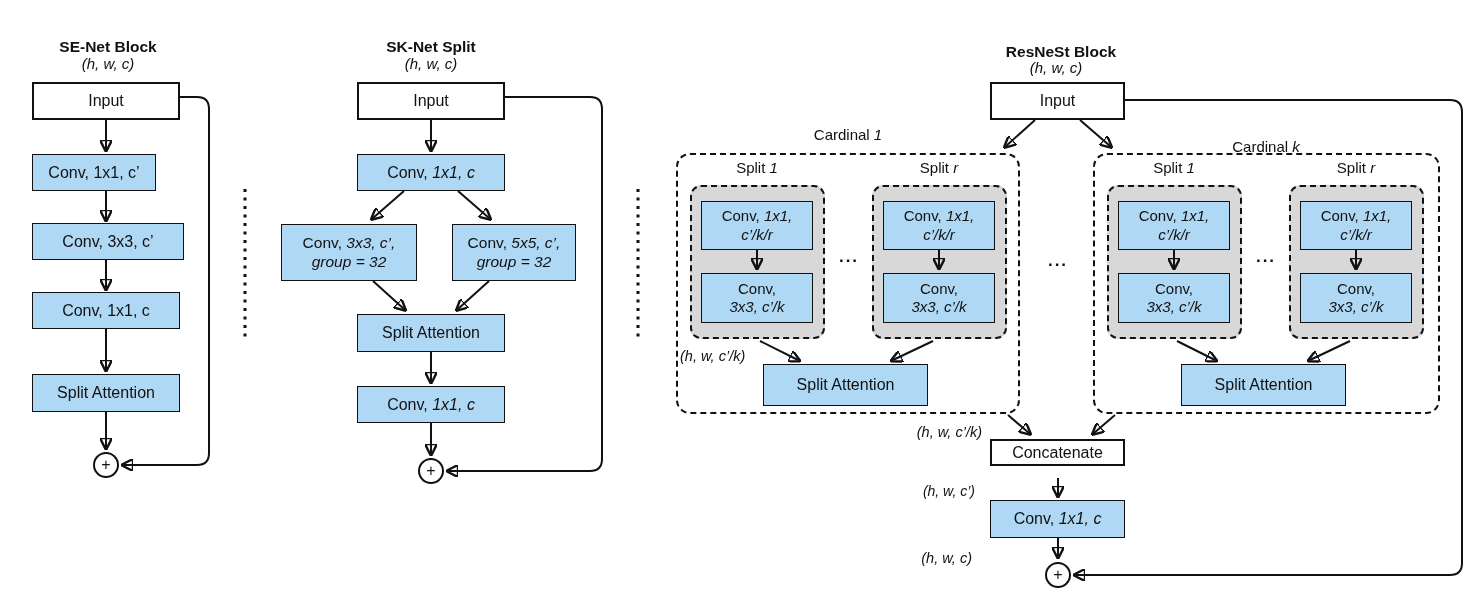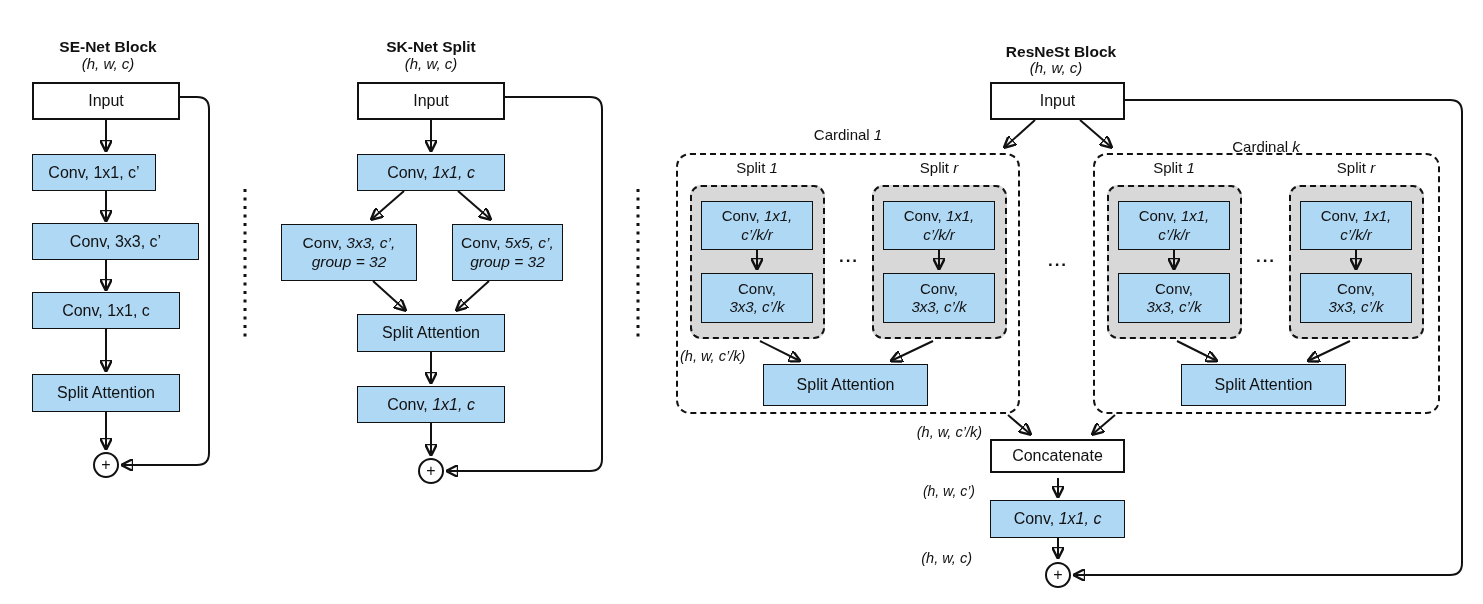--- a/index.html
+++ b/index.html
@@ -42,21 +42,21 @@
 
   <div class="lbl title center" style="left:28px;top:22px;width:160px;">SE-Net Block</div>
   <div class="lbl it center" style="left:28px;top:55px;width:160px;">(h, w, c)</div>
 
   <div class="box" style="left:32px;top:82px;width:148px;height:38px;">
       <span>Input</span>
     </div>
   <div class="box blue" style="left:32px;top:154px;width:124px;height:37px;">
       <span>Conv, 1x1, c’</span>
     </div>
-  <div class="box blue" style="left:32px;top:223px;width:167px;height:37px;">
+  <div class="box blue" style="left:32px;top:223px;width:152px;height:37px;">
       <span>Conv, 3x3, c’</span>
     </div>
   <div class="box blue" style="left:32px;top:292px;width:148px;height:37px;">
       <span>Conv, 1x1, c</span>
     </div>
   <div class="box blue" style="left:32px;top:374px;width:148px;height:38px;">
       <span>Split Attention</span>
     </div>
   <div class="plus" style="left:93px;top:452px;">
       <span>+</span>
@@ -68,21 +68,21 @@
   <div class="box" style="left:357px;top:82px;width:148px;height:38px;">
       <span>Input</span>
     </div>
   <div class="box blue" style="left:357px;top:154px;width:148px;height:37px;">
     <div><span>Conv, </span><span class="it">1x1, c</span></div>
   </div>
   <div class="box blue mid" style="left:281px;top:224px;width:136px;height:57px;">
     <div><span>Conv, </span><span class="it">3x3, c’,</span></div>
     <div class="it">group = 32</div>
   </div>
-  <div class="box blue mid" style="left:452px;top:224px;width:111px;height:57px;">
+  <div class="box blue mid" style="left:452px;top:224px;width:124px;height:57px;">
     <div><span>Conv, </span><span class="it">5x5, c’,</span></div>
     <div class="it">group = 32</div>
   </div>
   <div class="box blue" style="left:357px;top:314px;width:148px;height:38px;">
       <span>Split Attention</span>
     </div>
   <div class="box blue" style="left:357px;top:386px;width:148px;height:37px;">
     <div><span>Conv, </span><span class="it">1x1, c</span></div>
   </div>
   <div class="plus" style="left:418px;top:458px;">
@@ -155,21 +155,21 @@
     <div>Conv,</div>
     <div class="it">3x3, c’/k</div>
   </div>
 
   <div class="dots" style="left:1246px;top:247px;width:40px;text-align:center;">...</div>
   <div class="box blue" style="left:1181px;top:364px;width:165px;height:42px;">
       <span>Split Attention</span>
     </div>
 
   <div class="lbl it right" style="left:870px;top:424px;width:112px;font-size:14.5px;">(h, w, c’/k)</div>
-  <div class="box" style="left:990px;top:439px;width:135px;height:34px;">
+  <div class="box" style="left:990px;top:439px;width:135px;height:27px;">
       <span>Concatenate</span>
     </div>
   <div class="lbl it right" style="left:880px;top:483px;width:95px;font-size:14px;">(h, w, c’)</div>
   <div class="box blue" style="left:990px;top:500px;width:135px;height:38px;">
     <div><span>Conv, </span><span class="it">1x1, c</span></div>
   </div>
   <div class="lbl it right" style="left:885px;top:550px;width:87px;font-size:14.5px;">(h, w, c)</div>
   <div class="plus" style="left:1045px;top:562px;">
       <span>+</span>
     </div>

